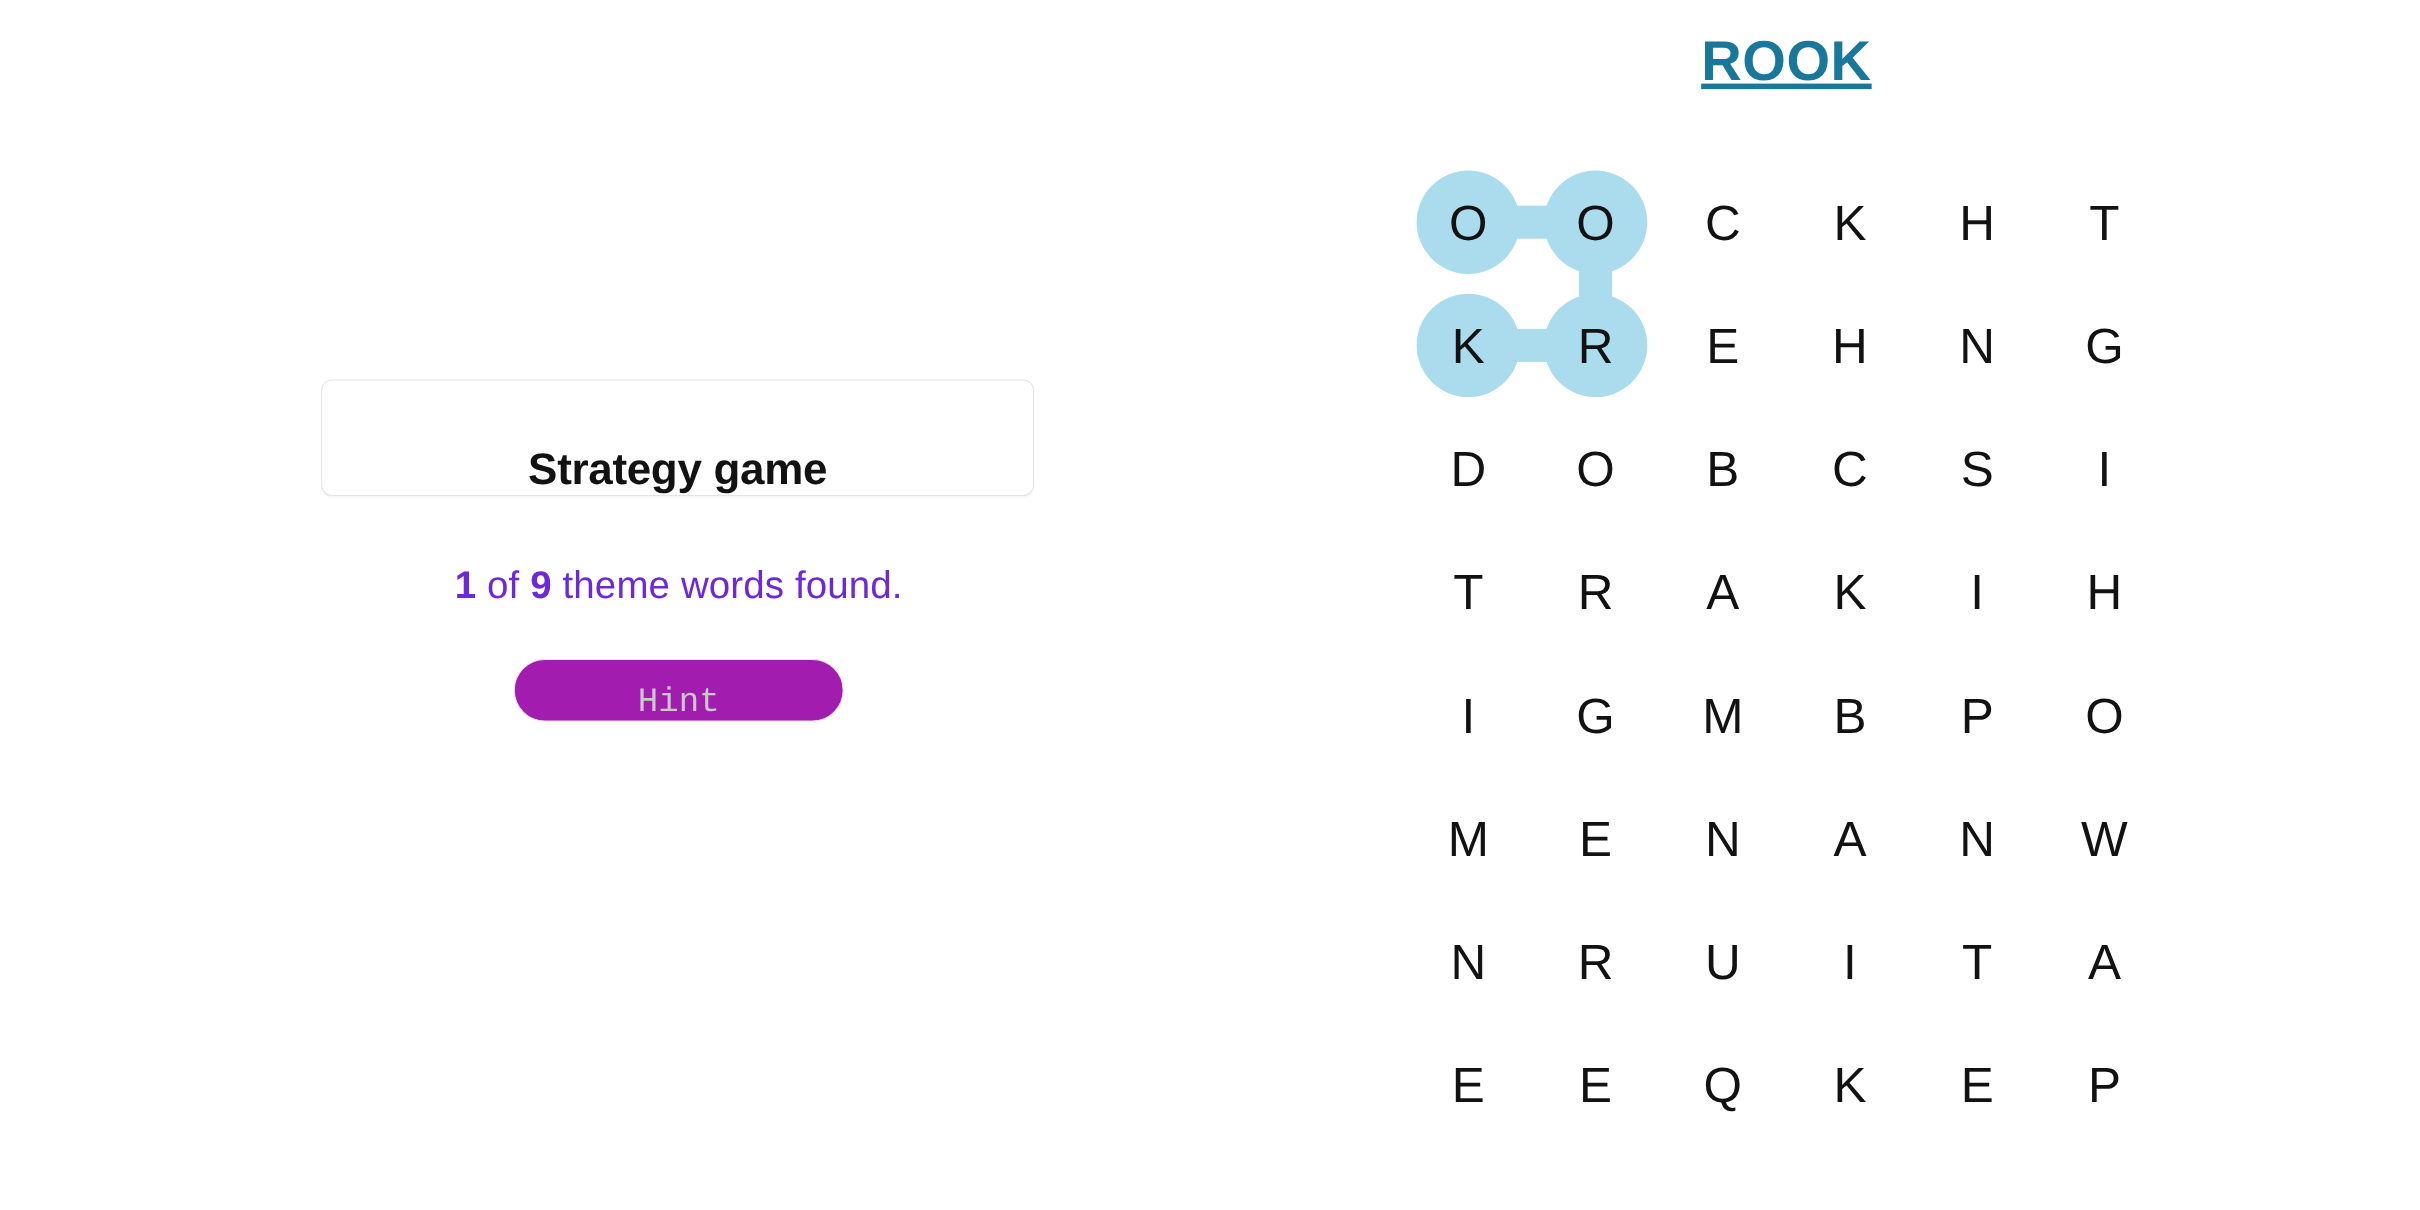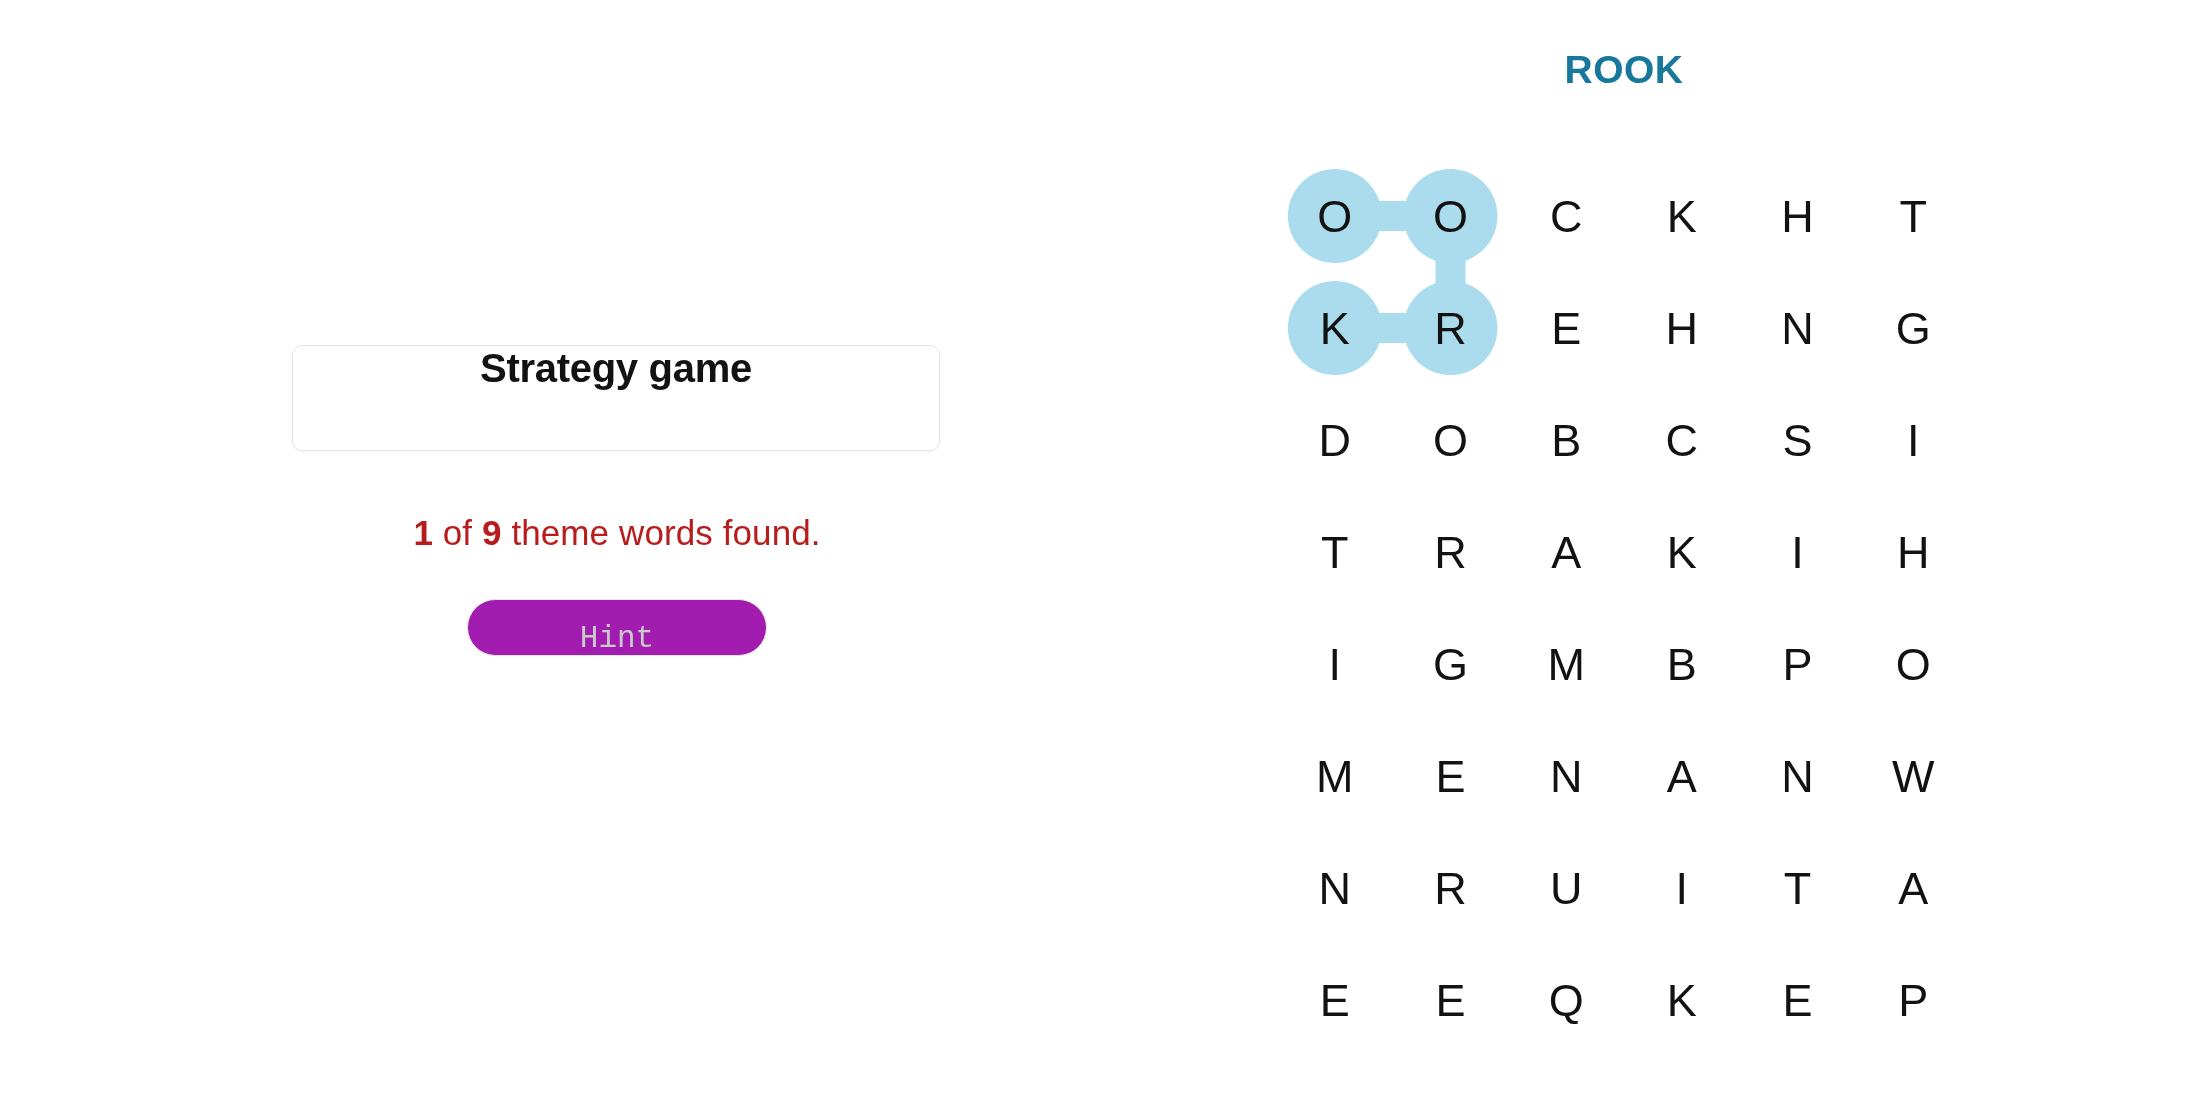--- a/index.html
+++ b/index.html
@@ -43,37 +43,37 @@
   #theme-card-header-label {
     font-family: "Liberation Sans", sans-serif;
     font-size: 20px;
     font-weight: 700;
     letter-spacing: 1.6px;
     color: #16181a;
   }
   #theme-card-body {
     height: 104px;
     display: flex;
-    align-items: flex-start;
+    align-items: flex-end;
     justify-content: center;
     background: #ffffff;
   }
   #theme-card-word-text {
     font-family: "Liberation Sans", sans-serif;
     font-size: 40px;
     font-weight: 700;
     color: #121212;
     letter-spacing: -0.3px;
   }
 
   #progress-row {
     margin-top: 62px;
     text-align: center;
     font-size: 35px;
-    color: #b91c1c;
+    color: #6d28d9;
     letter-spacing: 0.1px;
     white-space: nowrap;
   }
   #progress-row .strong { font-weight: 700; }
 
   #hint-button {
     display: block;
     margin: 46px auto 0 auto;
     width: 300px;
     height: 57px;
@@ -92,28 +92,29 @@
   
   #puzzle-panel {
     position: absolute;
     left: 1277px;
     top: 24px;
     width: 694px;
   }
 
   #puzzle-title {
     text-align: center;
-    font-size: 39px;
+    font-size: 51px;
     font-weight: 700;
     color: #17789c;
     letter-spacing: 0.5px;
-    margin: 16px;
+    margin: 2px;
     padding: 0;
     height: 60px;
     line-height: 60px;
+    text-decoration: underline;
   }
 
   #grid-wrap {
     position: relative;
     margin-top: 60px;
     width: 694px;
     height: 896px;
   }
 
   

